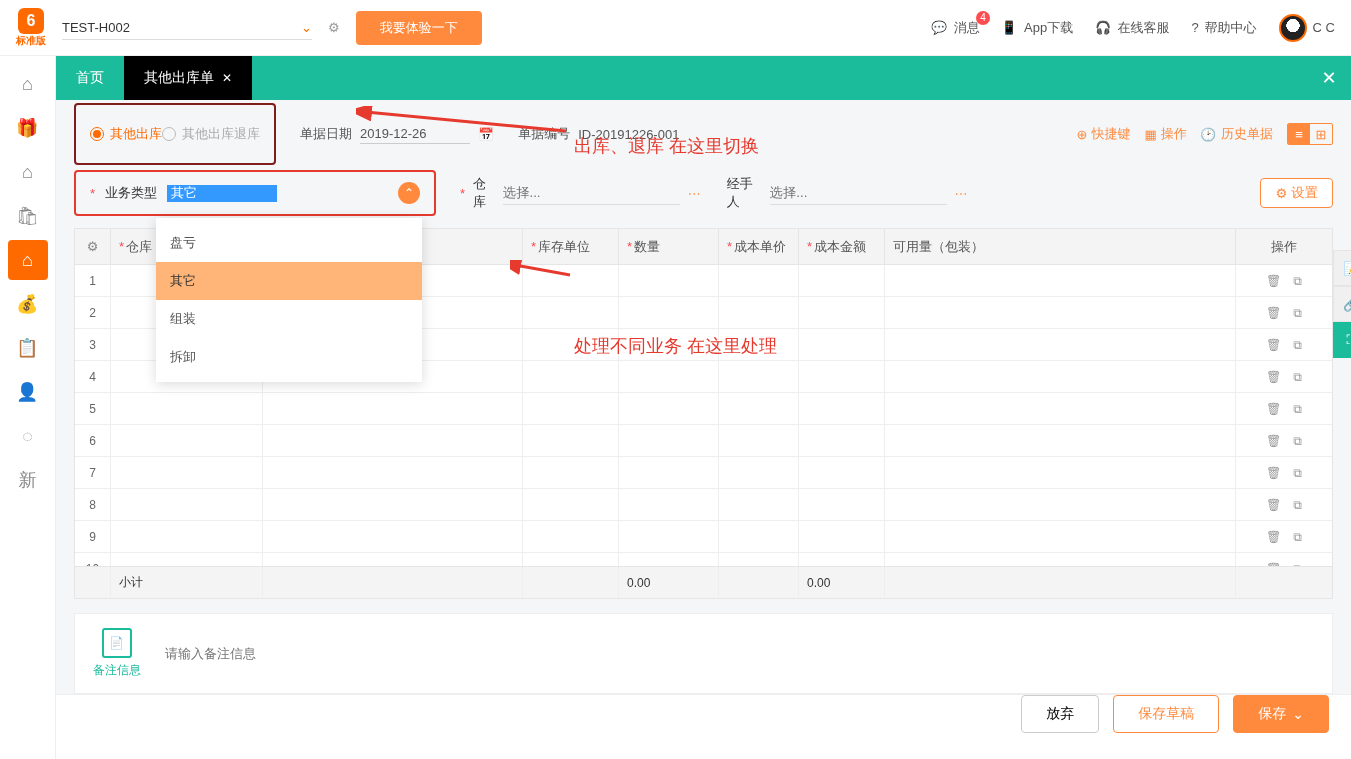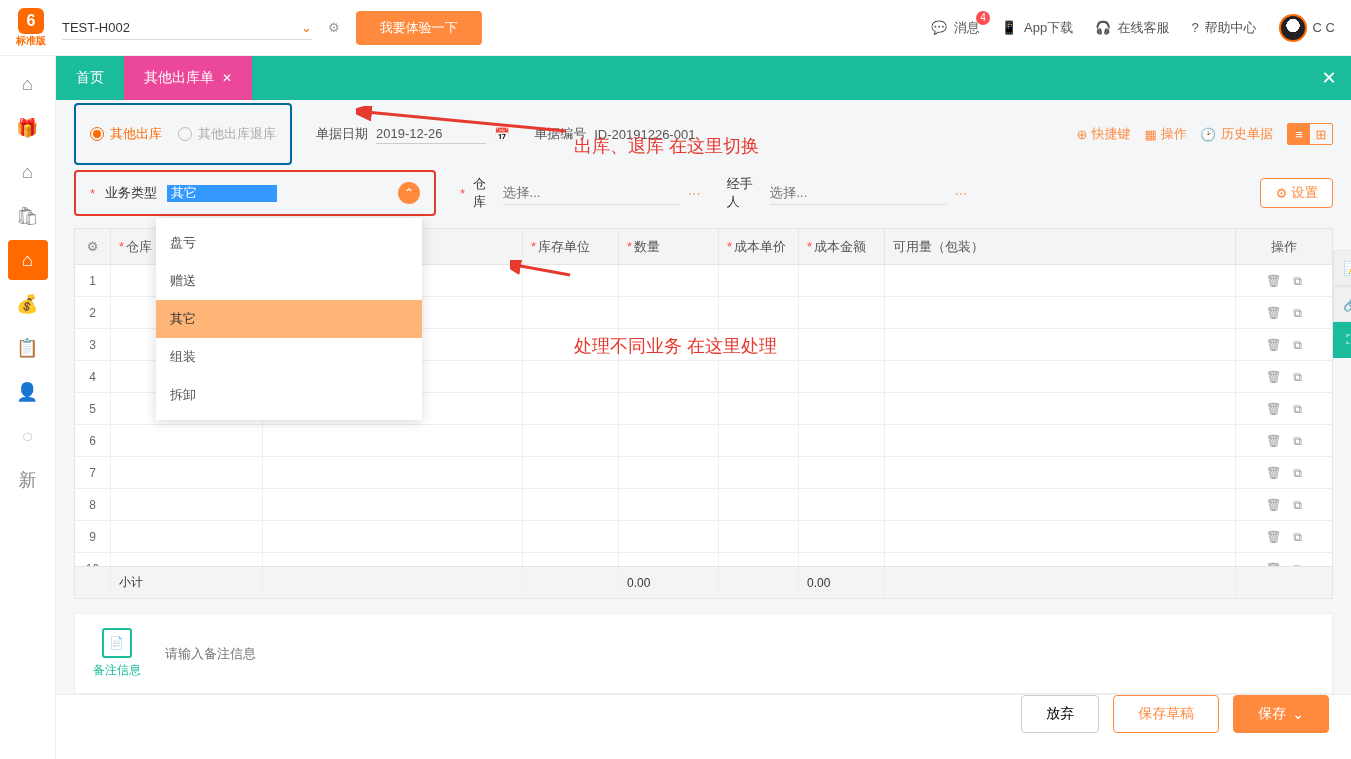--- a/index.html
+++ b/index.html
@@ -18,27 +18,27 @@
 .tb-item{display:flex;align-items:center;gap:6px;cursor:pointer;position:relative;font-size:13px}
 .badge{position:absolute;top:-8px;right:-10px;background:#ff4d4f;color:#fff;border-radius:8px;font-size:10px;padding:0 4px;line-height:14px}
 .avatar{width:28px;height:28px;border-radius:50%;background:radial-gradient(circle at 50% 40%,#fff 35%,#222 36%);border:2px solid #ff6a00}
 .body{display:flex;flex:1;min-height:0}
 .sidenav{width:56px;background:#fff;border-right:1px solid #eee;display:flex;flex-direction:column;align-items:center;padding-top:8px;gap:4px}
 .sidenav .nav-item{width:40px;height:40px;display:flex;align-items:center;justify-content:center;color:#888;border-radius:4px;cursor:pointer;font-size:18px}
 .sidenav .nav-item.active{background:#ff6a00;color:#fff}
 .main{flex:1;display:flex;flex-direction:column;min-width:0}
 .tabs{height:44px;background:#1abc9c;display:flex;align-items:stretch;color:#fff}
 .tab{padding:0 20px;display:flex;align-items:center;gap:8px;cursor:pointer;font-size:14px}
-.tab.dark{background:#ec4899}
+.tab.dark{background:#000000}
 .tab .close{font-size:12px}
 .tab-spacer{flex:1}
 .tab-close{width:44px;display:flex;align-items:center;justify-content:center;cursor:pointer;font-size:18px}
 .content{flex:1;background:#f4f6f8;padding:12px 18px 0 18px;display:flex;flex-direction:column;min-height:0;position:relative}
 .form-top{display:flex;align-items:center;gap:24px;height:44px}
-.radio-group{display:flex;align-items:center;gap:16px;border:2px solid #0369a1;border-radius:4px;padding:20px 14px}
+.radio-group{display:flex;align-items:center;border:2px solid #7f1d1d;border-radius:4px;padding:20px 14px}
 .radio{display:flex;align-items:center;gap:6px;cursor:pointer}
 .radio .dot{width:14px;height:14px;border-radius:50%;border:1px solid #bbb;display:inline-flex;align-items:center;justify-content:center}
 .radio.checked .dot{border-color:#ff6a00}
 .radio.checked .dot::after{content:"";width:8px;height:8px;border-radius:50%;background:#ff6a00}
 .radio.checked span{color:#ff6a00}
 .radio.unchecked span{color:#aaa}
 .field-inline{display:flex;align-items:center;gap:8px;color:#555}
 .field-inline .val{border-bottom:1px solid #ccc;min-width:110px;padding:2px 0}
 .cal-icon{color:#ff6a00;cursor:pointer}
 .top-right{margin-left:auto;display:flex;align-items:center;gap:14px;color:#ff8a3d;font-size:13px}
@@ -229,21 +229,20 @@
 
         <div class="form-row2">
           <div class="biz-type-box">
             <span class="req">*</span>
             <span>业务类型</span>
             <input class="sel-input" value="其它" style="">
             <div style="flex:1"></div>
             <div class="chev-circle">⌃</div>
             <div class="dropdown">
               <div class="opt">盘亏</div>
-              <div class="opt">赠送</div>
               <div class="opt sel">其它</div>
               <div class="opt">组装</div>
               <div class="opt">拆卸</div>
             </div>
           </div>
           <div class="wh-field">
             <span class="req">*</span>
             <span>仓库</span>
             <input placeholder="选择..." style="">
             <span class="dots">⋯</span>

